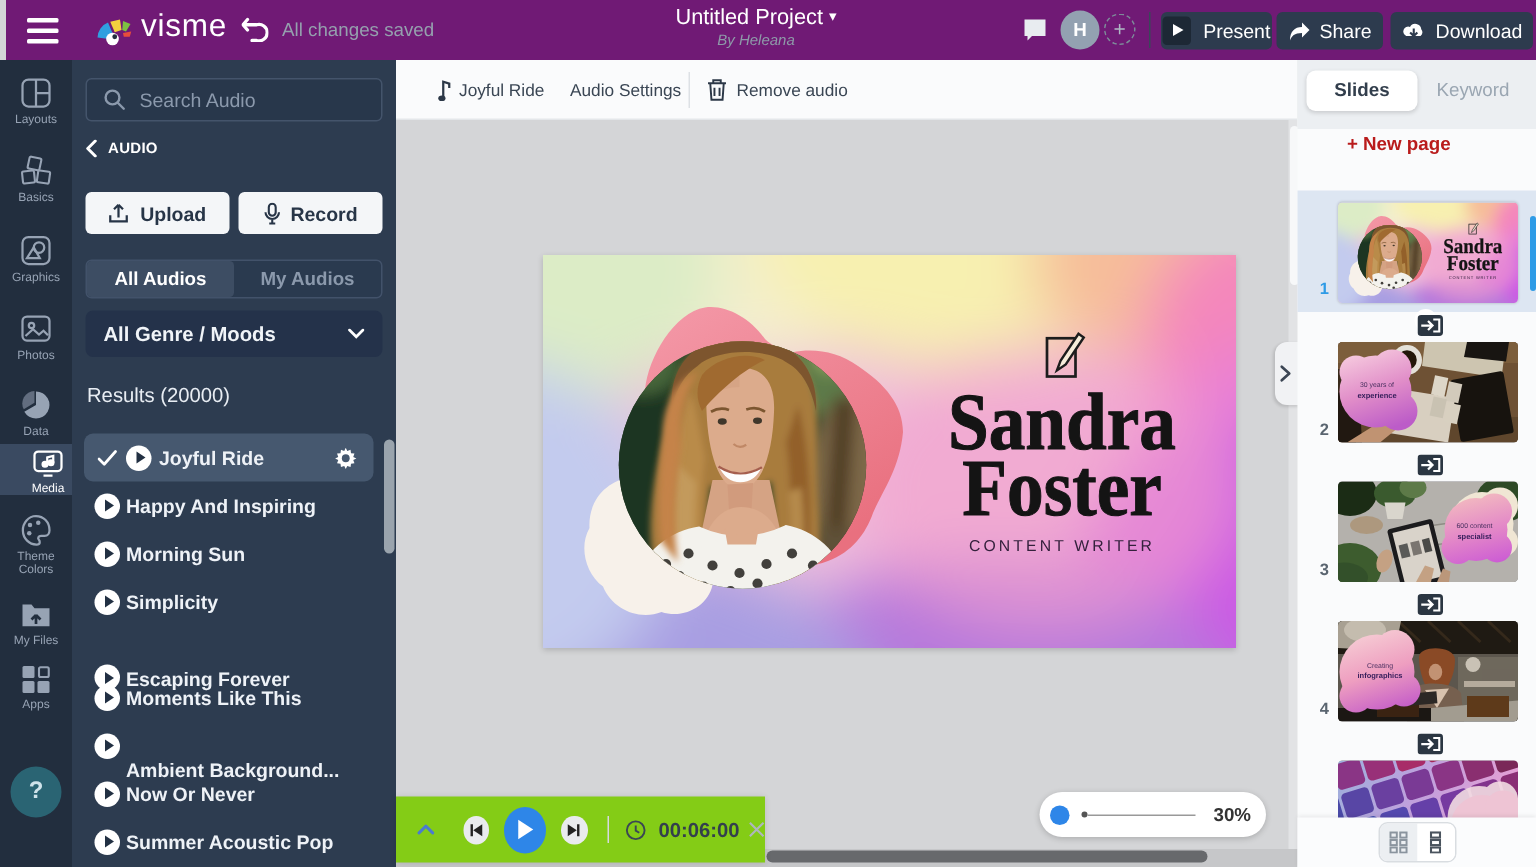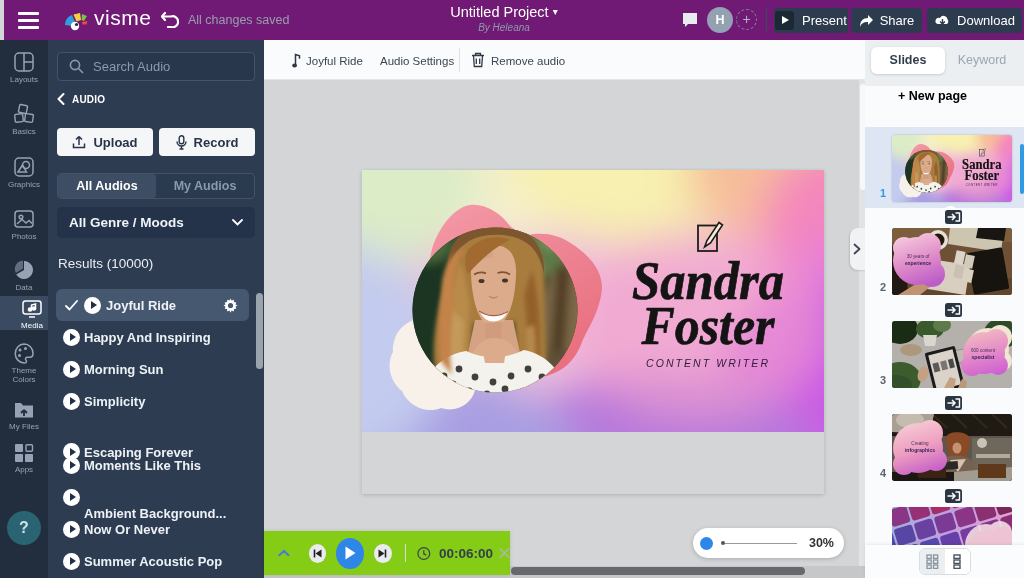--- a/index.html
+++ b/index.html
@@ -28,30 +28,30 @@
 #genre{left:9px;top:167px;width:198px;height:31px;background:#24324a;border-radius:5px;color:#f0f4f8;font-size:13.5px;font-weight:bold;display:flex;align-items:center;}
 #results{left:10px;top:216px;color:#e8edf3;font-size:13.5px;}
 .row{left:8px;width:193px;height:32px;display:flex;align-items:center;color:#eef2f7;font-size:13px;font-weight:bold;}
 .row.sel{background:#46586f;border-radius:6px;}
 .pcirc{width:17px;height:17px;border-radius:50%;background:#fff;position:relative;flex:none;}
 .pcirc:after{content:"";position:absolute;left:6.5px;top:4.5px;border-left:6px solid #223043;border-top:4px solid transparent;border-bottom:4px solid transparent;}
 #pscroll{left:208px;top:253px;width:7px;height:76px;background:#9aa4ad;border-radius:4px;}
 
 #toolbar{left:264px;top:40px;width:601px;height:40px;background:#fafbfc;border-bottom:1px solid #e4e7ea;color:#3a4654;font-size:11.5px;}
 #canvas{left:264px;top:80px;width:601px;height:498px;background:#d4d5d7;}
-#slide{left:362px;top:170px;width:462px;height:324px;box-shadow:0 1px 4px rgba(0,0,0,.18);font-style:italic;}
+#slide{left:362px;top:170px;width:462px;height:262px;box-shadow:0 1px 4px rgba(0,0,0,.18);}
 
 #pbar{z-index:5;left:264px;top:531px;width:246px;height:44px;background:#84cc16;box-shadow:0 0 4px rgba(0,0,0,.12);display:flex;align-items:center;}
 #zoompill{z-index:5;left:693px;top:528px;width:151px;height:30px;background:#fff;border-radius:15px;box-shadow:0 1px 4px rgba(0,0,0,.2);display:flex;align-items:center;}
 #hscroll{left:264px;top:566px;width:601px;height:12px;background:#c6c7c9;}
 #hthumb{left:511px;top:567px;width:294px;height:8px;background:#67696c;border-radius:4px;}
 
 #rpanel{left:865px;top:40px;width:159px;height:538px;background:#fafbfc;}
 #rtabs-strip{left:0;top:0;width:159px;height:46px;background:#eceff2;}
-#newpage{left:0;top:49px;width:135px;text-align:center;color:#000000;font-size:12.5px;font-weight:bold;}
+#newpage{left:0;top:49px;width:135px;text-align:center;color:#b91c1c;font-size:12.5px;font-weight:bold;}
 #selrow{left:0;top:87px;width:159px;height:81px;background:#dde6f2;}
 #selbar{left:155px;top:104px;width:4px;height:50px;background:#2e9be6;border-radius:2px;}
 .thumb{left:27px;width:120px;height:67px;border-radius:3px;overflow:hidden;background:#888;}
 .tnum{width:18px;text-align:right;font-size:11px;font-weight:bold;color:#5a6570;}
 .trans{width:17px;height:14px;}
 .transw{width:15px;height:15px;background:#fff;border-radius:50%;display:flex;align-items:center;justify-content:center;}
 #rbottom{left:0;top:505px;width:159px;height:33px;background:#fbfcfd;box-shadow:0 -1px 3px rgba(0,0,0,.08);display:flex;align-items:center;justify-content:center;}
 </style></head>
 <body>
 <div id="topbar" class="abs">
@@ -164,21 +164,21 @@
   <div id="tabs" class="abs">
       <div class="tab on">All Audios</div>
       <div class="tab off">My Audios</div>
     </div>
   <div id="genre" class="abs">
       <span style="margin-left:12px;text-align:right;">All Genre / Moods</span>
       <svg width="11" height="7" viewBox="0 0 11 7" style="margin-left:auto;margin-right:12px;">
         <path d="M1 1 L5.5 5.5 L10 1" stroke="#fff" stroke-width="1.8" fill="none" stroke-linecap="round"></path>
       </svg>
     </div>
-  <div id="results" class="abs">Results (10000)</div>
+  <div id="results" class="abs">Results (20000)</div>
   <div class="row sel abs" style="top:249px;">
     <svg width="13" height="11" viewBox="0 0 13 11" style="margin:0 6px 0 9px;">
         <path d="M1 6 L4.5 9.5 L12 1" stroke="#fff" stroke-width="1.8" fill="none" stroke-linecap="round" stroke-linejoin="round"></path>
       </svg>
     <span class="pcirc"></span>
       <span style="margin-left:5px;">Joyful Ride</span>
     <svg width="15" height="15" viewBox="0 0 15 15" style="margin-left:auto;margin-right:11px;">
         <path fill="#fff" d="M7.5 0.5 l1 2.1 2.2-.8 .3 2.3 2.3.3 -.8 2.2 2.1 1 -2.1 1 .8 2.2 -2.3.3 -.3 2.3 -2.2-.8 -1 2.1 -1-2.1 -2.2.8 -.3-2.3 -2.3-.3 .8-2.2 -2.1-1 2.1-1 -.8-2.2 2.3-.3 .3-2.3 2.2.8z"></path>
         <circle cx="7.5" cy="7.5" r="2.6" fill="#46586f"></circle>
       </svg>

